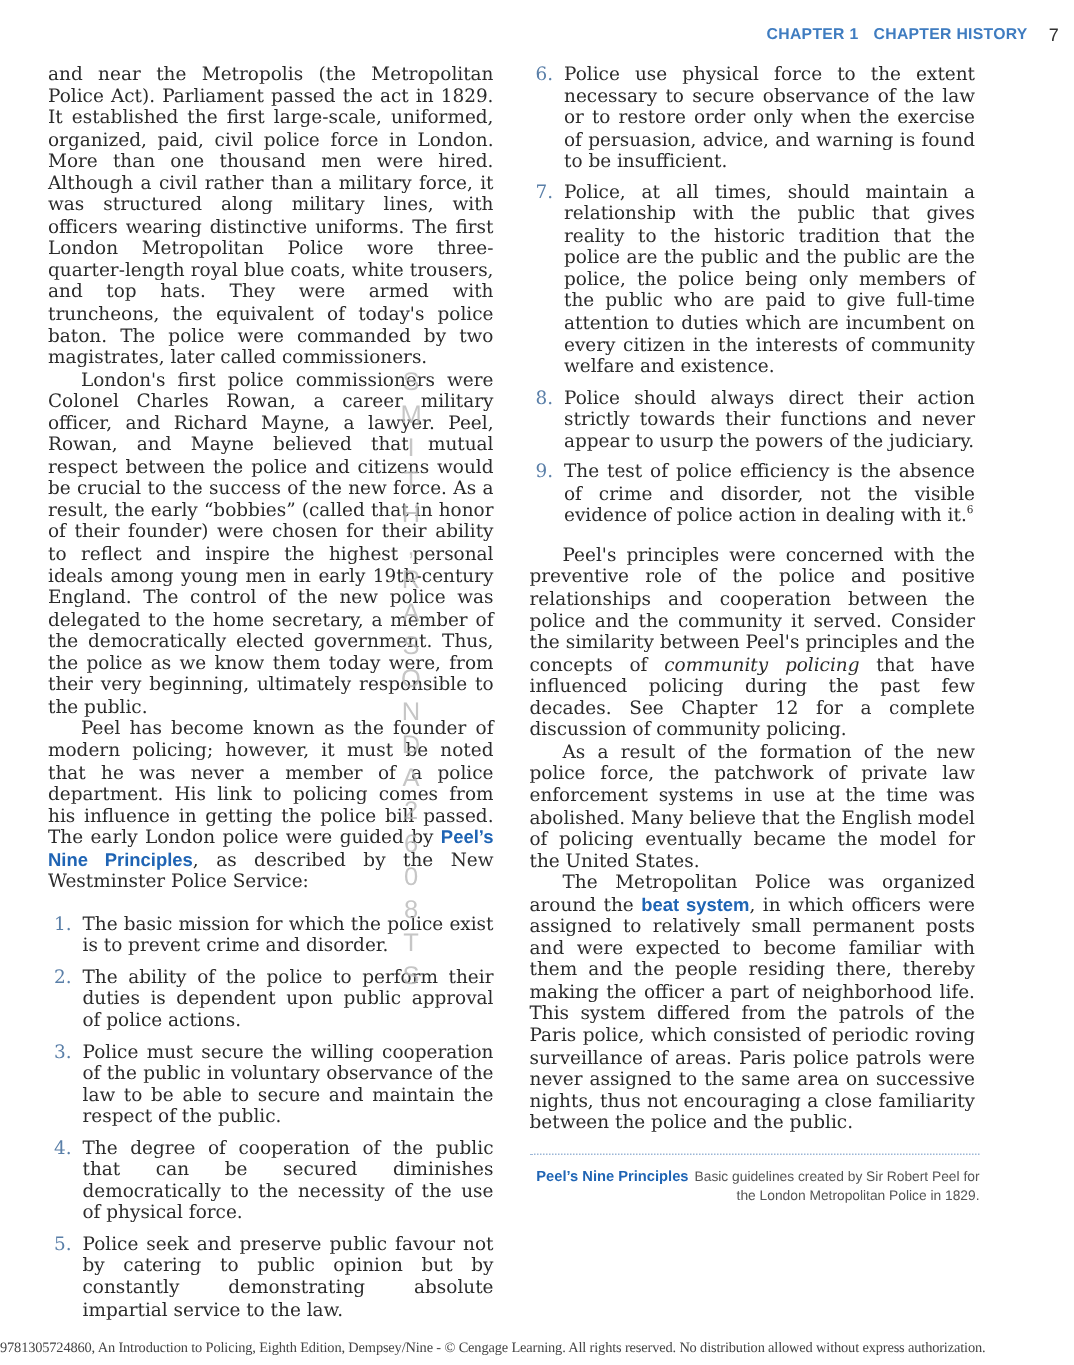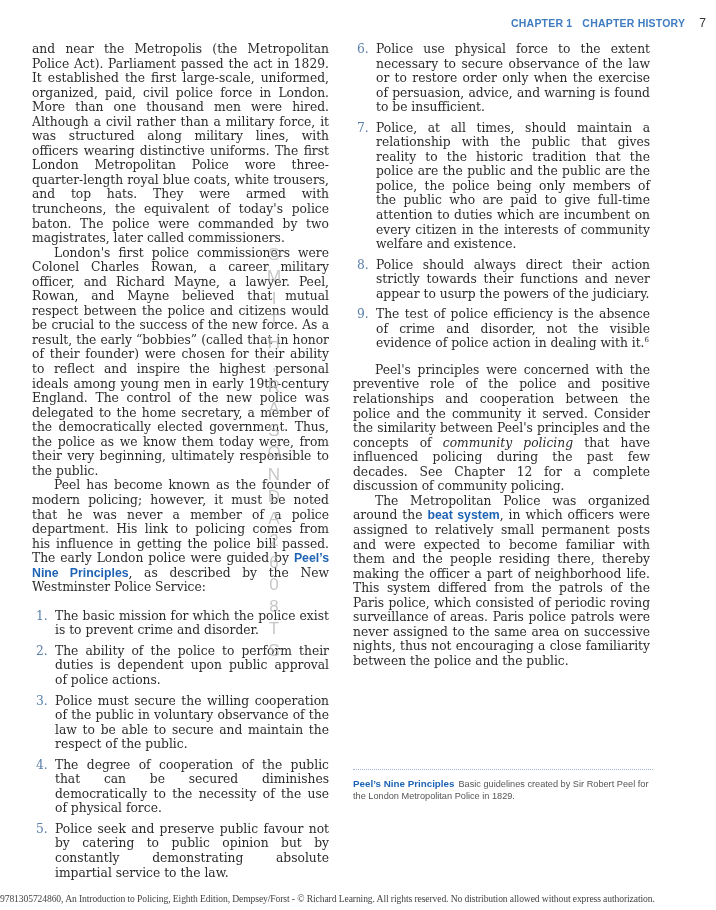--- a/index.html
+++ b/index.html
@@ -14,21 +14,21 @@
   .col p { margin:0; }
   .indent { text-indent:22px; }
   .kw { font-family:"Liberation Sans", sans-serif; font-weight:bold; color:#1f64b4; }
   .em { font-style:italic; }
   ol.principles { list-style:none; margin:0; padding:0; }
   ol.principles li { position:relative; padding-left:23px; margin-bottom:6px; }
   ol.principles li .num { position:absolute; left:4px; top:0; color:#5a7fa8; }
   .gap-top { margin-top:14px !important; }
   .sup { font-size:7px; vertical-align:super; line-height:0; }
   .glossary { position:absolute; left:353px; top:769px; width:300px; border-top:1px dotted #9bb6d6; padding-top:8px;
-              font-family:"Liberation Sans", sans-serif; font-size:9.2px; line-height:12.2px; color:#555; }
+              font-family:"Liberation Sans", sans-serif; font-size:9.2px; line-height:12.2px; color:#555;text-align:right; }
   .glossary .entry { margin-bottom:6px; }
   .glossary .term { font-weight:bold; color:#1f64b4; font-size:9.8px; margin-right:4px; }
   .watermark { position:absolute; left:267px; top:244px; width:14px; font-family:"Liberation Sans", sans-serif;
                font-size:17px; color:#b8b8b8; opacity:0.8; text-align:center; line-height:22px; }
   .watermark span { display:block; }
   .footer { position:absolute; left:0; top:893px; width:716px; font-family:"Liberation Serif", serif; font-size:9.6px;
             color:#444; white-space:nowrap; overflow:hidden; letter-spacing:-0.1px; }
 </style>
 </head>
 <body>
@@ -53,20 +53,21 @@
 </div>
 
 <div class="col col-right">
   <ol class="principles">
     <li><span class="num">6.</span><span>Police use physical force to the extent necessary to secure observance of the law or to restore order only when the exercise of persuasion, advice, and warning is found to be insufficient.</span></li>
     <li><span class="num">7.</span><span>Police, at all times, should maintain a relationship with the public that gives reality to the historic tradition that the police are the public and the public are the police, the police being only members of the public who are paid to give full-time attention to duties which are incumbent on every citizen in the interests of community welfare and existence.</span></li>
     <li><span class="num">8.</span><span>Police should always direct their action strictly towards their functions and never appear to usurp the powers of the judiciary.</span></li>
     <li><span class="num">9.</span><span>The test of police efficiency is the absence of crime and disorder, not the visible evidence of police action in dealing with it.</span><span class="sup">6</span></li>
   </ol>
   <p class="indent" style="margin-top:12px;"><span>Peel's principles were concerned with the preventive role of the police and positive relationships and cooperation between the police and the community it served. Consider the similarity between Peel's principles and the concepts of </span><span class="em">community policing</span><span> that have influenced policing during the past few decades. See Chapter 12 for a complete discussion of community policing.</span></p>
+  <p class="indent">As a result of the formation of the new police force, the patchwork of private law enforcement systems in use at the time was abolished. Many believe that the English model of policing eventually became the model for the United States.</p>
   <p class="indent"><span>The Metropolitan Police was organized around the </span><span class="kw">beat system</span><span>, in which officers were assigned to relatively small permanent posts and were expected to become familiar with them and the people residing there, thereby making the officer a part of neighborhood life. This system differed from the patrols of the Paris police, which consisted of periodic roving surveillance of areas. Paris police patrols were never assigned to the same area on successive nights, thus not encouraging a close familiarity between the police and the public.</span></p>
 </div>
 
 <div class="glossary">
   <div class="entry">
     <span class="term">Peel’s Nine Principles</span><span>Basic guidelines created by Sir Robert Peel for the London Metropolitan Police in 1829.</span>
   </div>
 </div>
 
 <div class="watermark">
@@ -84,13 +85,13 @@
   <span>D</span>
   <span>A</span>
   <span>2</span>
   <span>6</span>
   <span>0</span>
   <span>8</span>
   <span>T</span>
   <span>S</span>
 </div>
 
-<div class="footer">9781305724860, An Introduction to Policing, Eighth Edition, Dempsey/Forst - © Richard Learning. All rights reserved. No distribution allowed without express authorization.</div>
+<div class="footer">9781305724860, An Introduction to Policing, Eighth Edition, Dempsey/Nine - © Cengage Learning. All rights reserved. No distribution allowed without express authorization.</div>
 
 </body></html>

